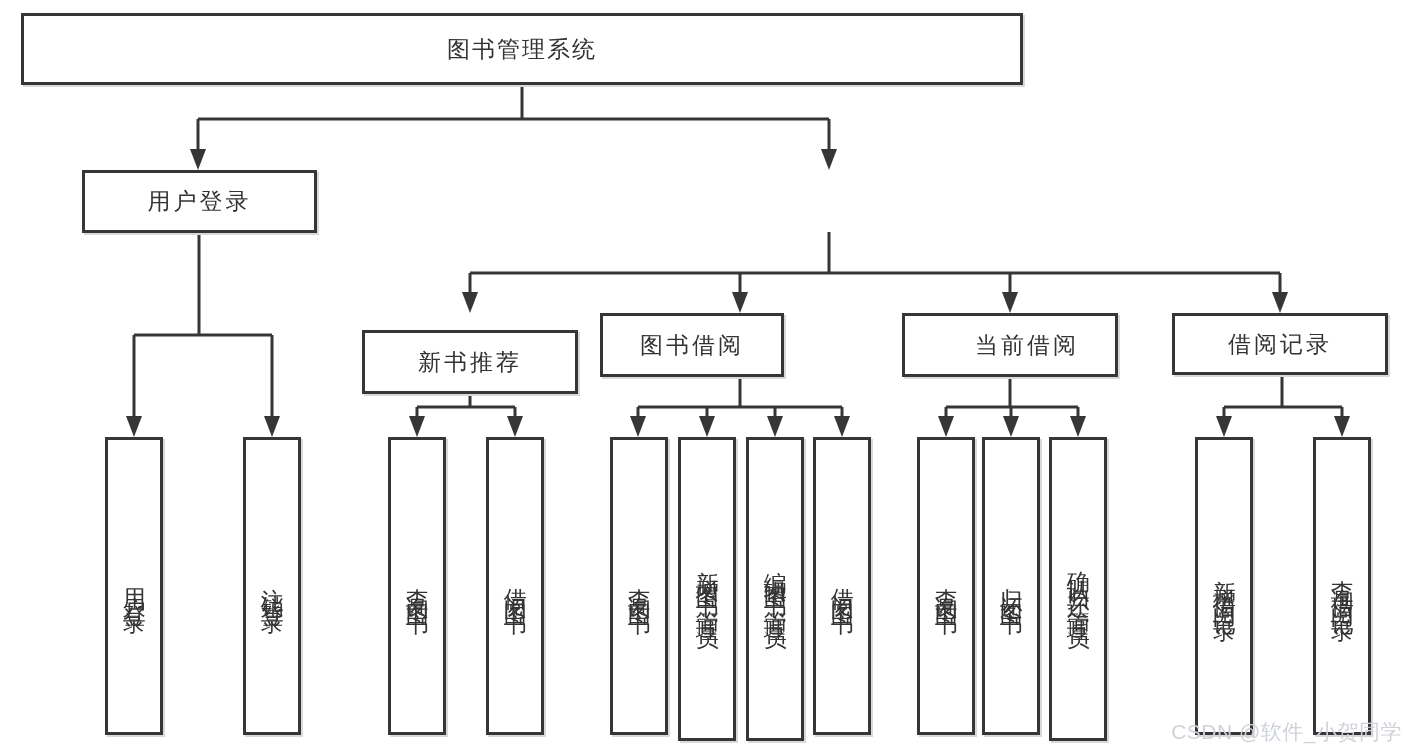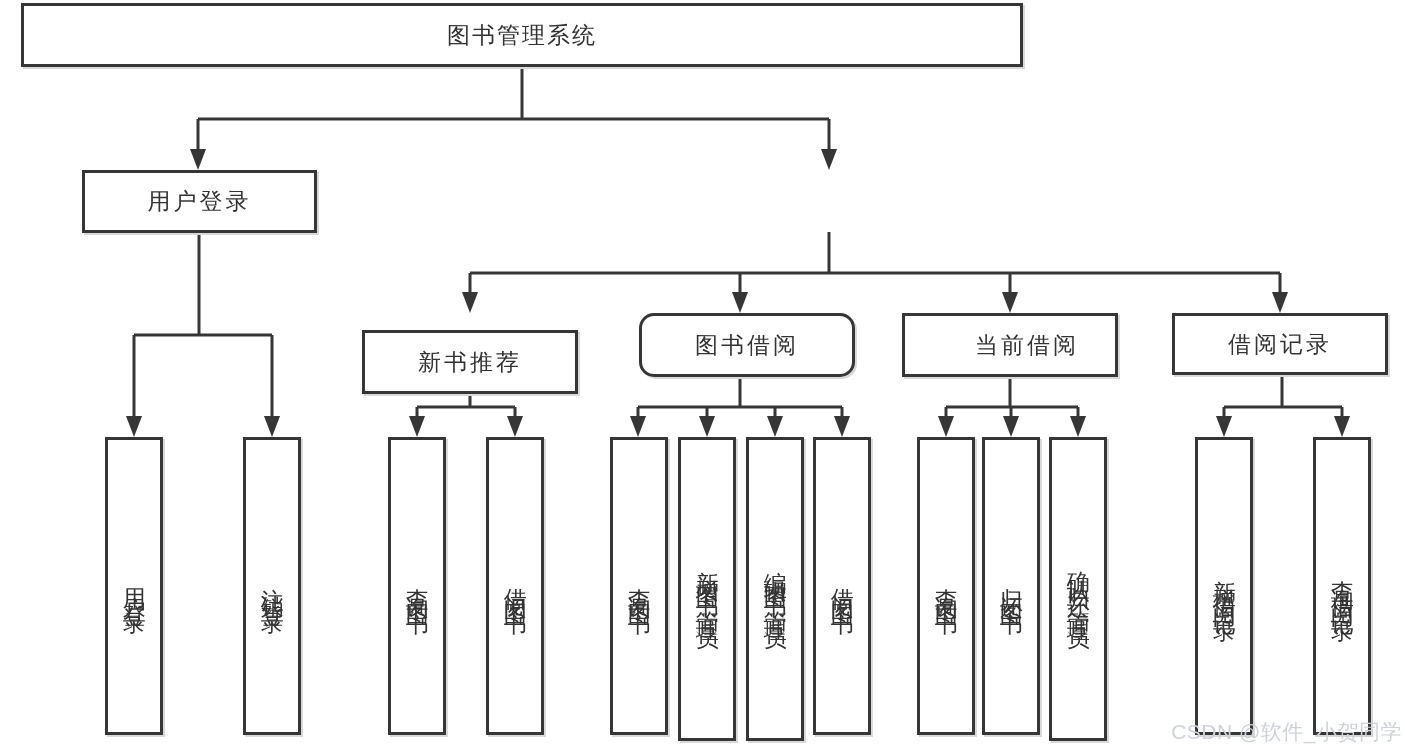--- a/index.html
+++ b/index.html
@@ -89,32 +89,32 @@
       <polygon points="767,416 783,416 775,437"></polygon>
       <polygon points="834,416 850,416 842,437"></polygon>
       <polygon points="938,416 954,416 946,437"></polygon>
       <polygon points="1003,416 1019,416 1011,437"></polygon>
       <polygon points="1070,416 1086,416 1078,437"></polygon>
       <polygon points="1216,416 1232,416 1224,437"></polygon>
       <polygon points="1334,416 1350,416 1342,437"></polygon>
     </g>
   </svg>
 
-  <div class="node hbox root" style="left:21px;top:3px;width:1002px;height:64px;">
+  <div class="node hbox root" style="left:21px;top:13px;width:1002px;height:72px;">
     <span>图书管理系统</span>
   </div>
 
   <div class="node hbox" style="left:82px;top:170px;width:235px;height:63px;">
     <span>用户登录</span>
   </div>
 
   <div class="node hbox" style="left:362px;top:330px;width:216px;height:64px;">
     <span>新书推荐</span>
   </div>
-  <div class="node hbox" style="left:639px;top:313px;width:216px;height:64px;border-radius:15px;">
+  <div class="node hbox" style="left:600px;top:313px;width:184px;height:64px;">
     <span>图书借阅</span>
   </div>
   <div class="node hbox" style="left:902px;top:313px;width:216px;height:64px;padding-left:34px;">
     <span>当前借阅</span>
   </div>
   <div class="node hbox" style="left:1172px;top:313px;width:216px;height:62px;">
     <span>借阅记录</span>
   </div>
 
   <div class="node vbox" style="left:105px;top:437px;width:58px;height:298px;">

